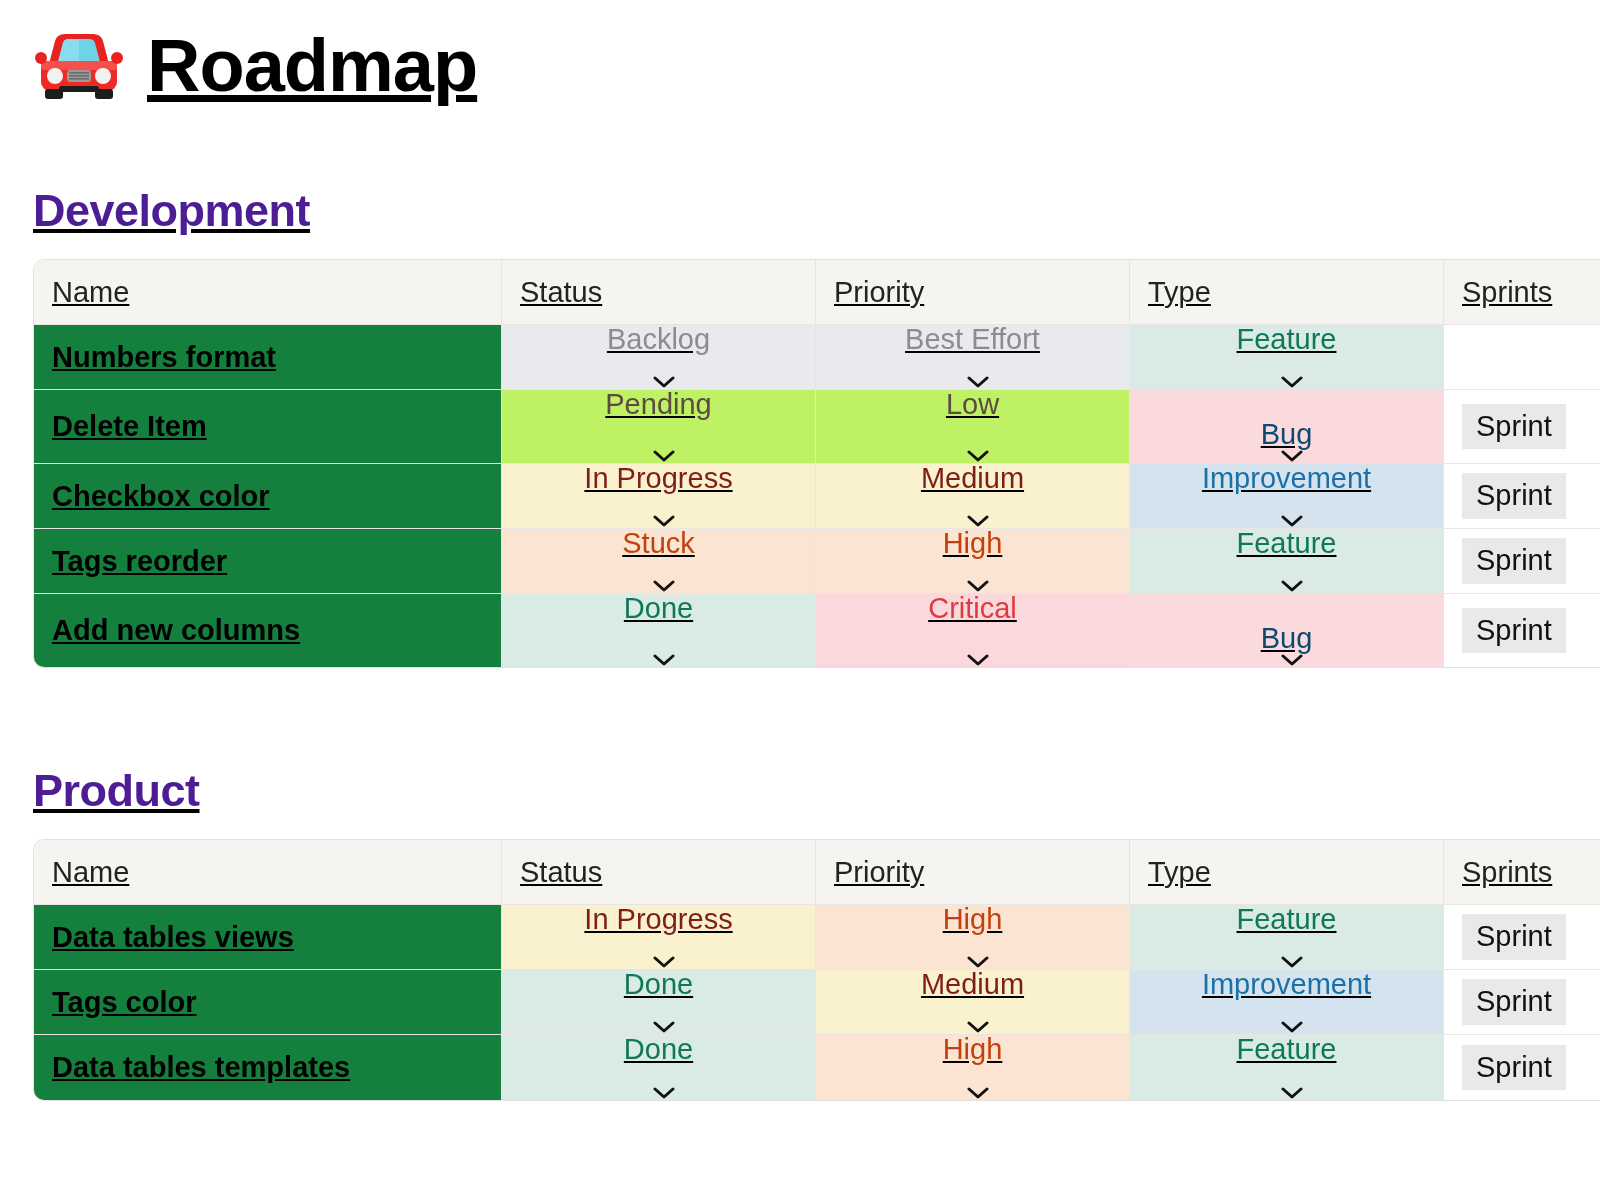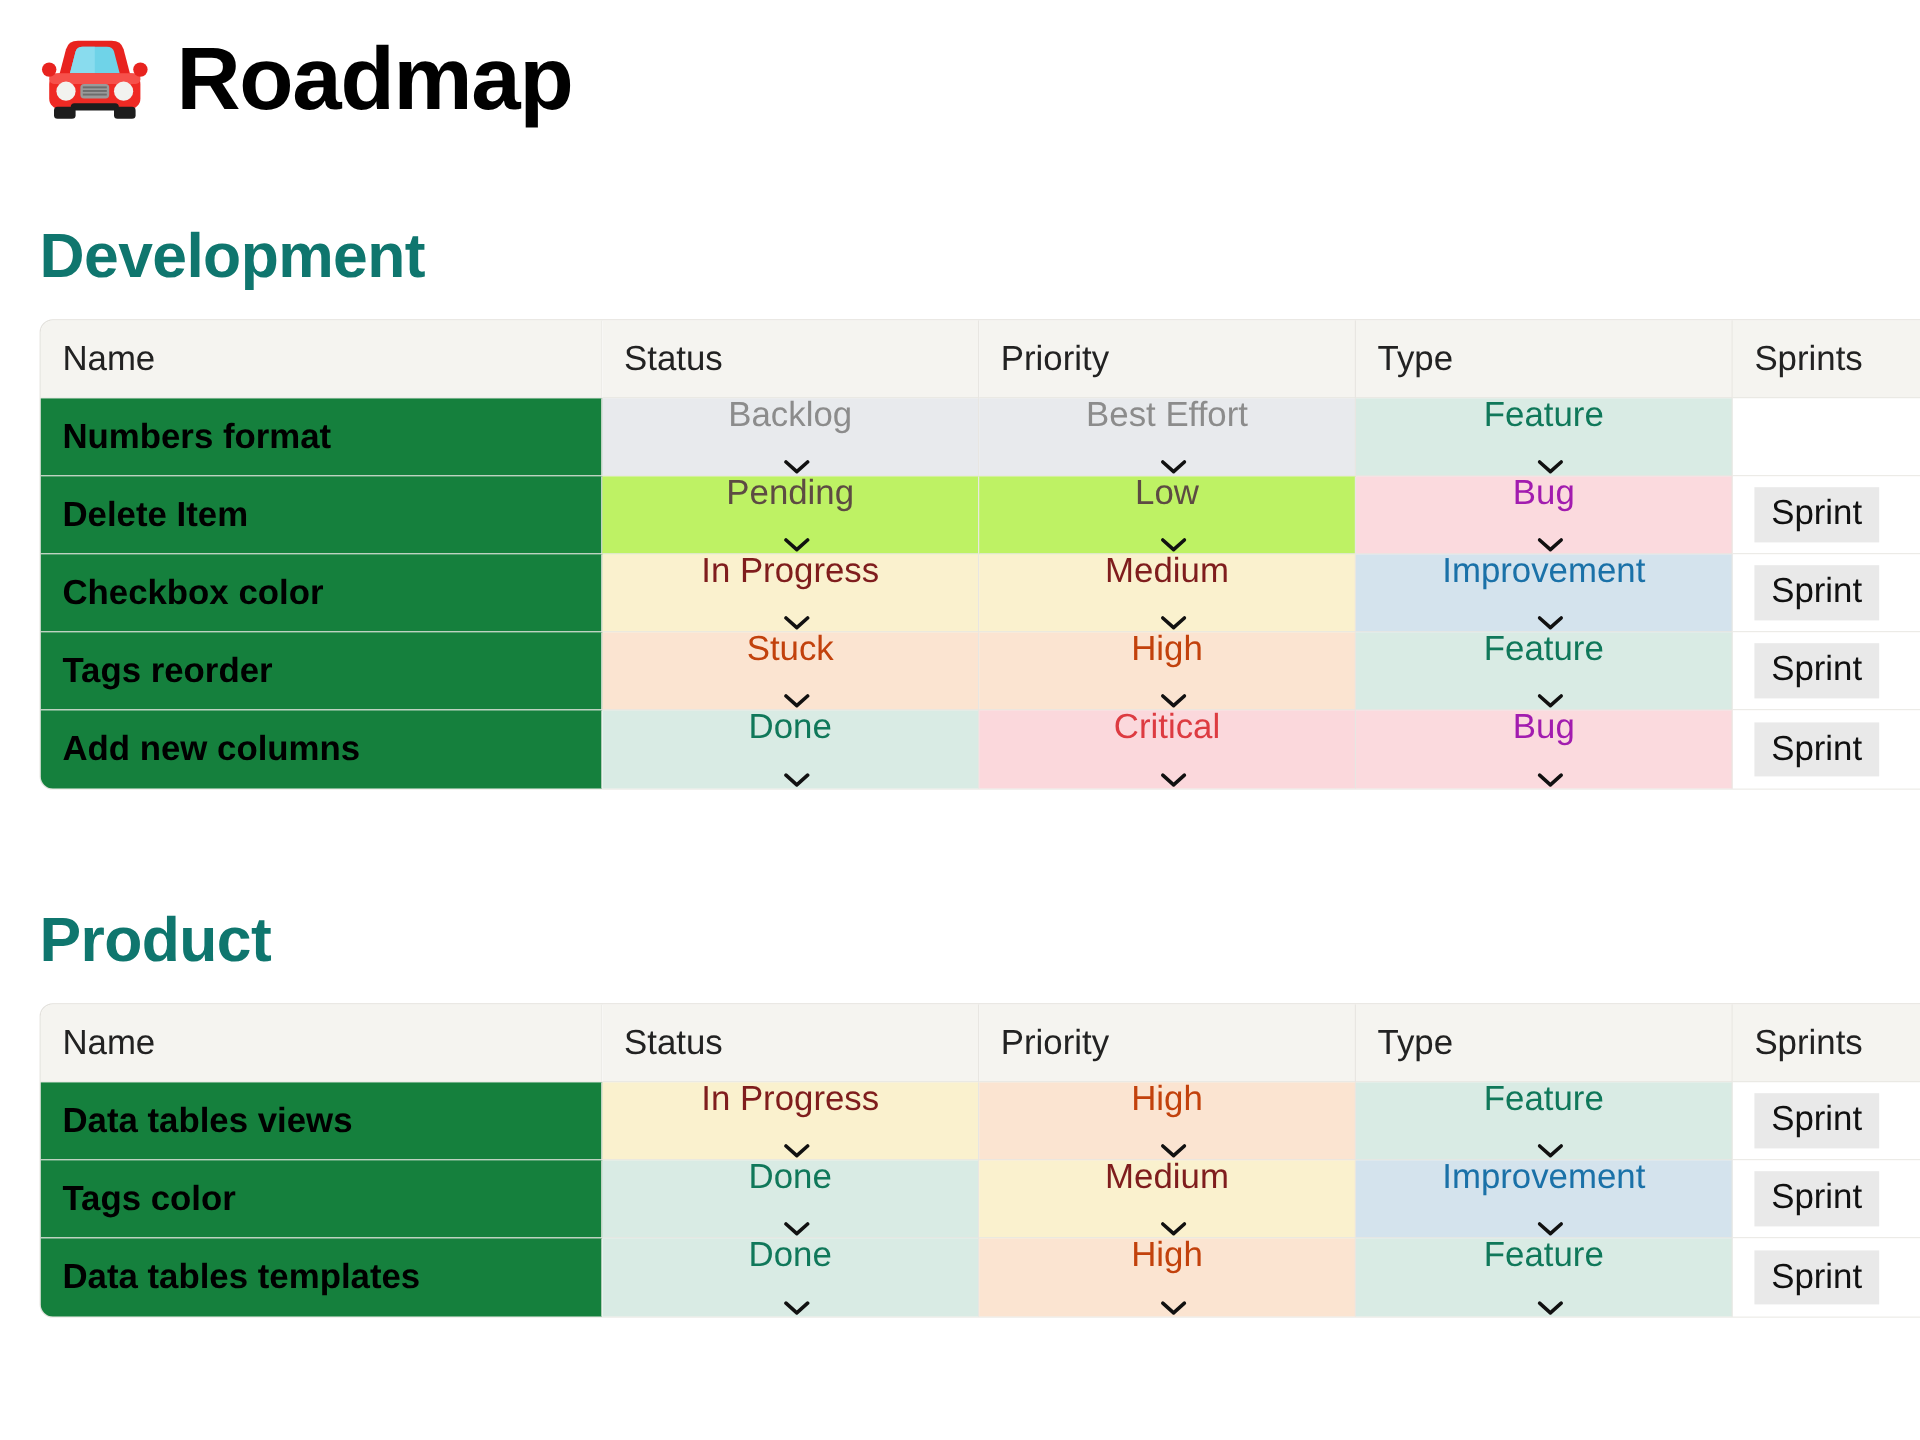--- a/index.html
+++ b/index.html
@@ -2,37 +2,37 @@
 <html><head>
 <meta charset="utf-8">
 <style>
   * { margin:0; padding:0; box-sizing:border-box; }
   html, body {
     width:1600px; height:1200px;
     background:#ffffff;
     font-family:"Liberation Sans", sans-serif;
     overflow:hidden;
   }
-  .page { width:1600px; height:1200px; position:relative; overflow:hidden; padding:0 0 0 33px; }
+  .page { width:1600px; height:1200px; position:relative; overflow:hidden; padding:0 0 0 33px;text-decoration:underline; }
 
   
   .page-title {
     display:flex; align-items:center; gap:22px;
     padding-top:24px; margin-left:0px;
   }
   .car-svg { display:block; }
   .page-title h1 {
     font-size:74px; font-weight:bold; letter-spacing:-1px;
     color:#000; line-height:1.05;
   }
 
   
   .section { margin-top:0; }
   .section-title {
-    font-size:52px; font-weight:bold; color:#0f766e;
+    font-size:45px; font-weight:bold; color:#4c1d95;
     letter-spacing:-0.5px; line-height:1;
   }
   #section-development .section-title { margin-top:80px; }
   #section-product .section-title { margin-top:100px; }
 
   .table-wrap { margin-top:26px; width:1620px; }
 
   table.roadmap {
     border-collapse:separate; border-spacing:0;
     width:1660px; table-layout:fixed;
@@ -76,21 +76,21 @@
   }
   .sel-label { font-size:29px; line-height:1; }
   .chev { flex:0 0 auto; margin-left:10px; display:block; }
 
   
   td.t-gray    { background:#e8eaed; }  .t-gray    .sel-label { color:#8c8c8c; }
   td.t-warmgray{ background:#bef264; }  .t-warmgray .sel-label{ color:#5d4b43; }
   td.t-yellow  { background:#faf1ce; }  .t-yellow  .sel-label { color:#7f1d1d; }
   td.t-orange  { background:#fbe4d1; }  .t-orange  .sel-label { color:#c2410c; }
   td.t-green   { background:#d9ebe4; }  .t-green   .sel-label { color:#10785a; }
-  td.t-red     { background:#fbdade; }  .t-red     .sel-label { color:#a21caf; }
+  td.t-red     { background:#fbdade; }  .t-red     .sel-label { color:#0c4a6e;margin-top:30px; }
   td.t-pinkred { background:#fbd8dc; }  .t-pinkred .sel-label { color:#dd3b41; }
   td.t-blue    { background:#d4e3ed; }  .t-blue    .sel-label { color:#1a71a8; }
 
   
   td.sprint-cell { background:#fff; }
   .chip {
     display:inline-block; background:#e9e9e9;
     border-radius:0; padding:7px 14px;
     font-size:29px; color:#111; line-height:1.1;
   }

